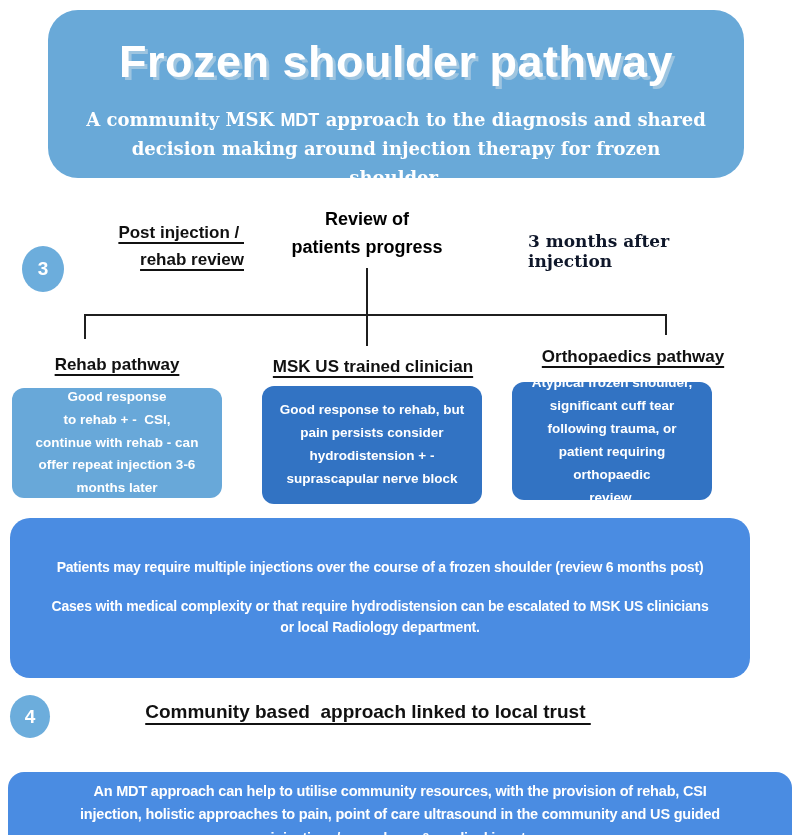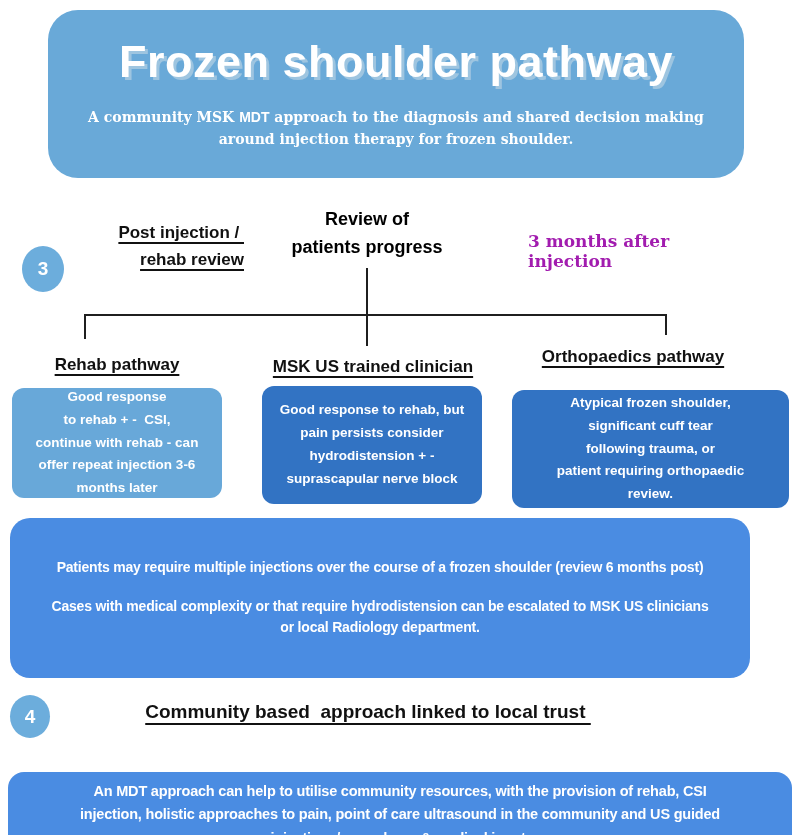--- a/index.html
+++ b/index.html
@@ -11,36 +11,36 @@
   body{background:#ffffff; font-family:"Liberation Sans", sans-serif;}
   .canvas{position:relative; width:800px; height:835px; background:#ffffff; overflow:hidden;}
   .abs{position:absolute;}
 
   
   .header-card{left:48px; top:10px; width:696px; height:168px; background:var(--header-bg); border-radius:30px;}
   .header-title{left:0; right:0; top:26px; text-align:center; color:var(--text-white);
     font-size:45px; font-weight:bold; letter-spacing:0.5px;
     text-shadow:3px 3px 0 rgba(225,230,235,0.45);}
   .header-subtitle{left:38px; top:96px; width:620px; text-align:center; color:var(--text-white);
-    font-family:"DejaVu Serif", serif; font-weight:bold; font-size:14px; line-height:1.6; white-space:pre-wrap;}
+    font-family:"DejaVu Serif", serif; font-weight:bold; font-size:18px; line-height:1.6; white-space:pre-wrap;}
   .header-subtitle .mdt{font-family:"Liberation Sans", sans-serif; font-weight:bold;}
 
   
   .step-circle{border-radius:50%; background:var(--circle-bg); color:var(--text-white);
     font-weight:bold; font-size:19px; display:flex; align-items:center; justify-content:center;}
   .circle-3{left:22px; top:246px; width:42px; height:46px;}
   .circle-4{left:10px; top:695px; width:40px; height:43px;}
 
   
   .post-injection-heading{left:84px; top:219px; width:160px; text-align:right; color:var(--text-dark);
     font-size:17px; font-weight:bold; line-height:1.6; white-space:pre-wrap;
     text-decoration:underline; text-decoration-thickness:2px; text-underline-offset:4px;}
   .review-heading{left:285px; top:206px; width:164px; text-align:center; color:#000;
     font-size:18px; font-weight:bold; line-height:1.55; white-space:pre-wrap;}
-  .timing-note{left:528px; top:231px; width:200px; color:#a21caf; font-family:"DejaVu Serif", serif;
+  .timing-note{left:528px; top:231px; width:200px; color:#0f172a; font-family:"DejaVu Serif", serif;
     font-weight:bold; font-size:17px;}
 
   
   .line{background:var(--line-color);}
   .stem-center{left:366px; top:268px; width:2px; height:78px;}
   .rail{left:84px; top:314px; width:583px; height:2px;}
   .drop-left{left:84px; top:314px; width:2px; height:25px;}
   .drop-right{left:665px; top:314px; width:2px; height:21px;}
 
   
@@ -49,21 +49,21 @@
   .heading-rehab{left:32px; top:355px; width:170px;}
   .heading-msk{left:260px; top:357px; width:226px;}
   .heading-ortho{left:516px; top:347px; width:234px;}
 
   
   .branch-box{border-radius:12px; color:var(--text-white); font-weight:bold; font-size:13.5px;
     line-height:1.7; text-align:center; display:flex; align-items:center; justify-content:center;
     white-space:pre-wrap; padding:12px 8px;}
   .box-rehab{left:12px; top:388px; width:210px; height:110px; background:var(--light-box);}
   .box-msk{left:262px; top:386px; width:220px; height:118px; background:var(--dark-box);}
-  .box-ortho{left:512px; top:390px; width:277px; height:118px; background:var(--dark-box);}
+  .box-ortho{left:512px; top:382px; width:200px; height:118px; background:var(--dark-box);}
 
   
   .info-box{left:10px; top:518px; width:740px; height:160px; background:var(--bright-box); border-radius:20px;
     display:flex; flex-direction:column; align-items:center; justify-content:center; gap:17px; padding:10px 26px;}
   .info-box p{color:var(--text-white); font-weight:bold; font-size:14px; letter-spacing:-0.2px;
     text-align:center; line-height:1.55; white-space:pre-wrap;}
 
   
   .community-heading{left:68px; top:701px; width:600px; text-align:center; color:var(--text-dark);
     font-size:19px; font-weight:bold; white-space:pre-wrap;

